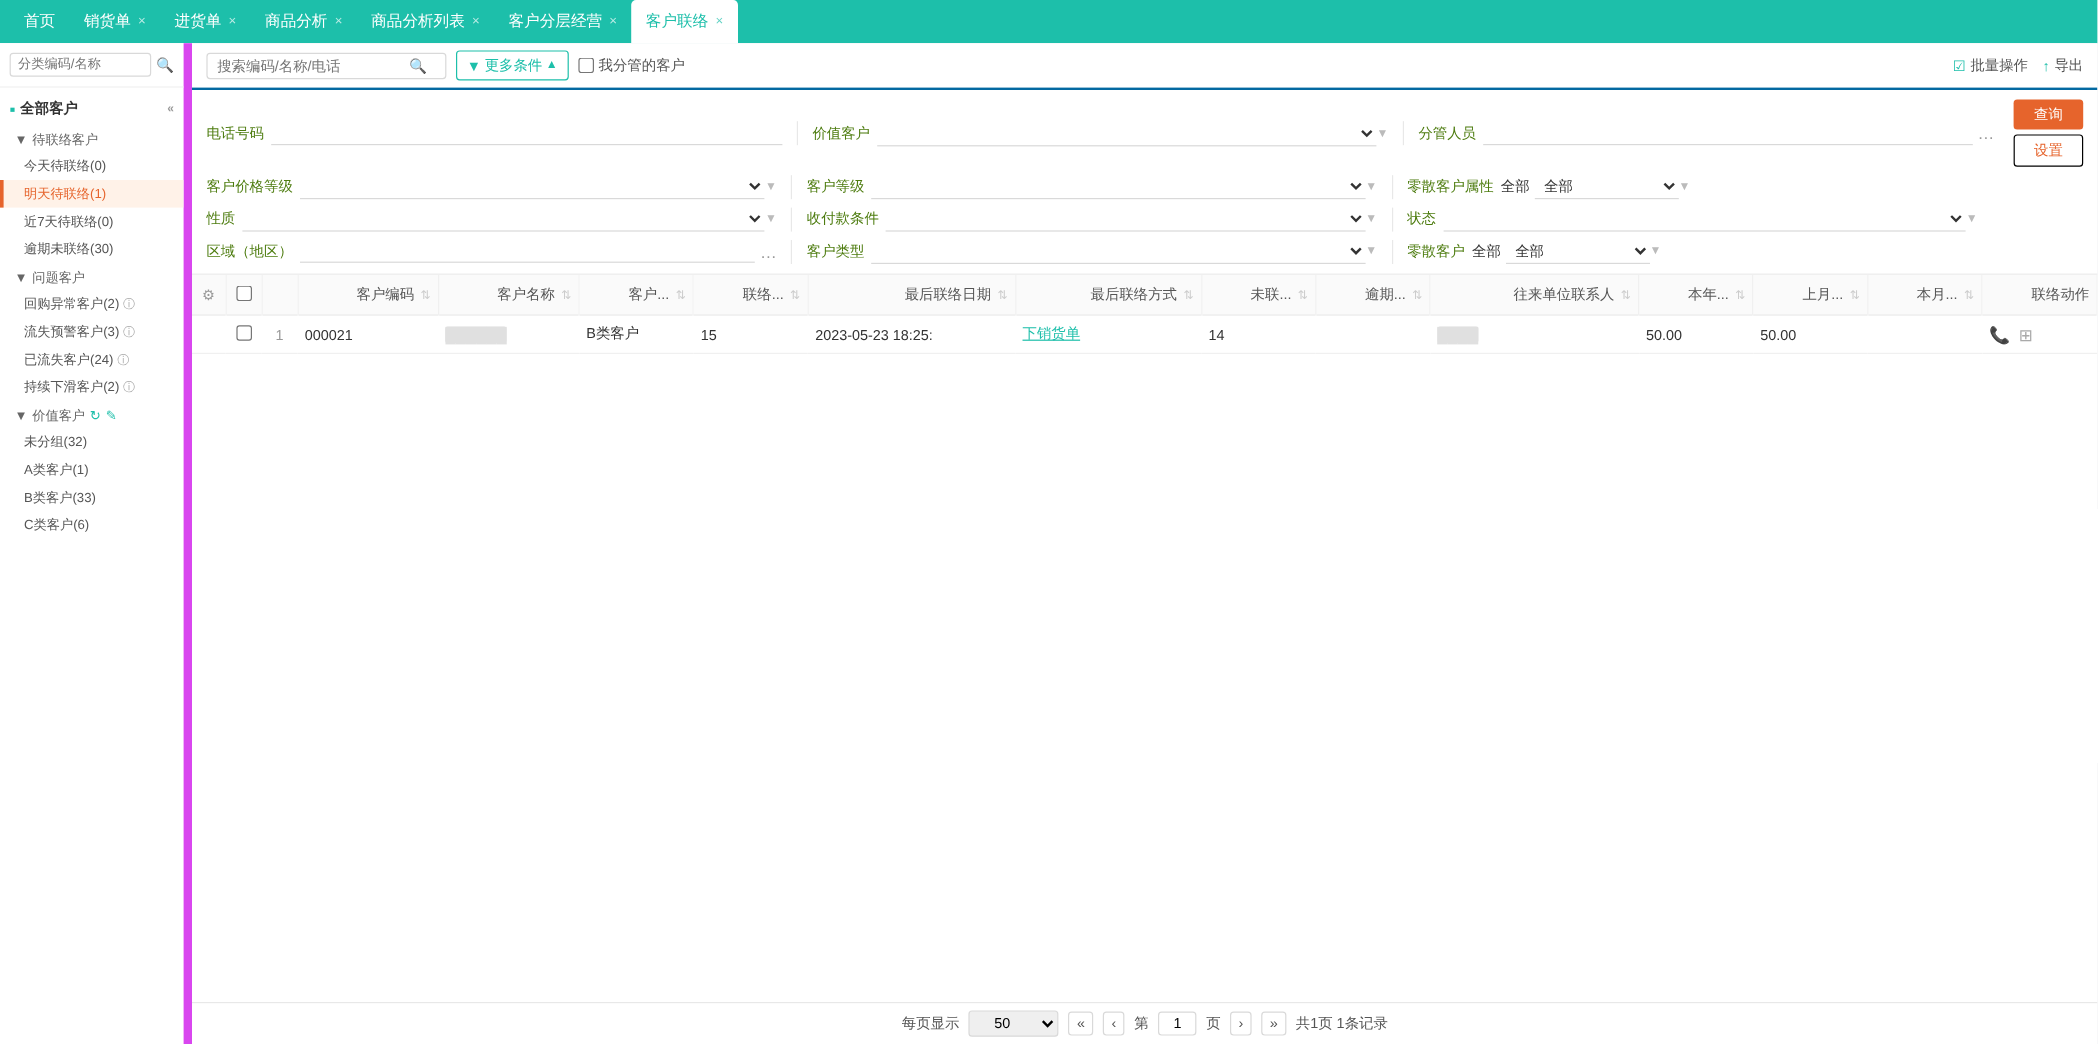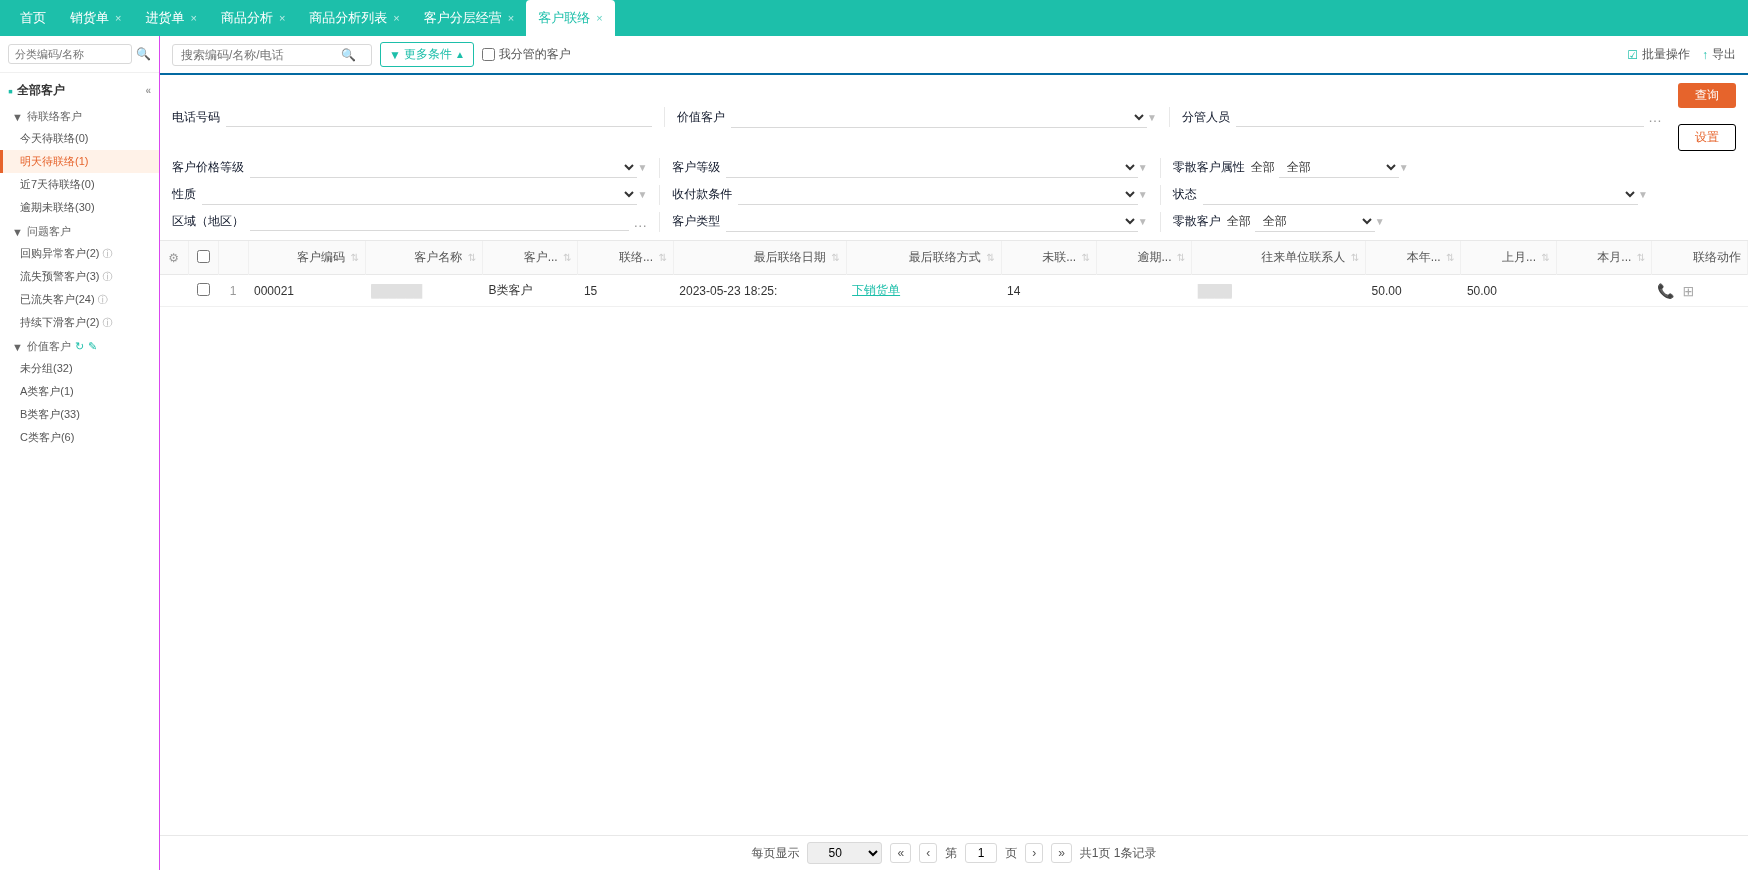--- a/index.html
+++ b/index.html
@@ -38,21 +38,21 @@
     .main-layout {
       display: flex;
       height: calc(100vh - 36px);
       background: #f0f2f5;
     }
 
     
     .sidebar {
       width: 160px;
       background: #fff;
-      border-right: 1px solid #d946ef;
+      border-right: 7px solid #d946ef;
       display: flex;
       flex-direction: column;
       flex-shrink: 0;
       justify-content: space-between;
     }
     .sidebar-search {
       display: flex;
       align-items: center;
       padding: 8px;
       border-bottom: 1px solid #f0f0f0;
@@ -203,21 +203,21 @@
     }
     .filter-row:last-child { margin-bottom: 0; }
     .filter-item {
       display: flex;
       align-items: center;
       flex: 1;
       min-width: 0;
     }
     .filter-label {
       white-space: nowrap;
-      color: #0f172a;
+      color: #4d7c0f;
       font-size: 12px;
       margin-right: 6px;
       min-width: fit-content;
     }
     .filter-select {
       flex: 1;
       border: none;
       border-bottom: 1px solid #d9d9d9;
       background: transparent;
       font-size: 12px;
@@ -237,21 +237,21 @@
     }
     .filter-divider {
       width: 1px;
       background: #e8e8e8;
       height: 20px;
       margin: 0 4px;
     }
     .filter-actions {
       display: flex;
       flex-direction: column;
-      gap: 16px;
+      gap: 4px;
       margin-left: 8px;
     }
     .btn-query {
       background: #e6642c;
       color: #fff;
       border: none;
       border-radius: 3px;
       padding: 4px 16px;
       font-size: 12px;
       cursor: pointer;

